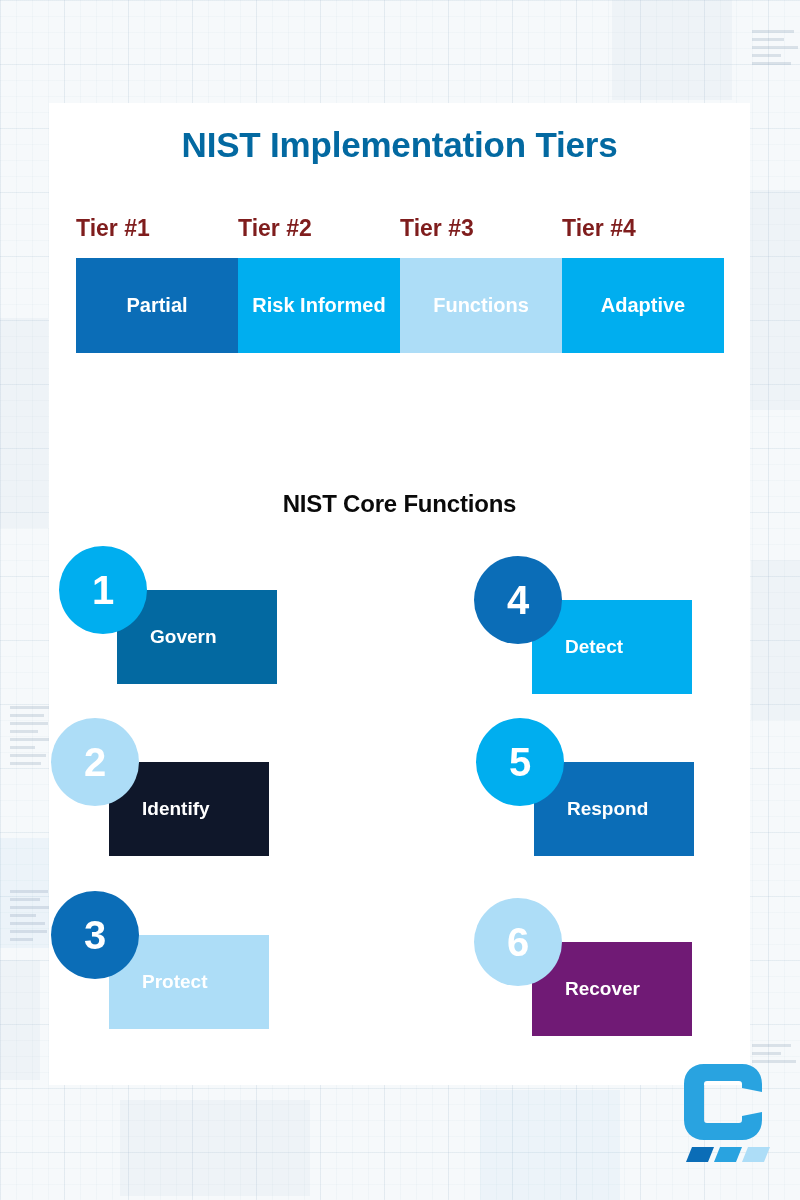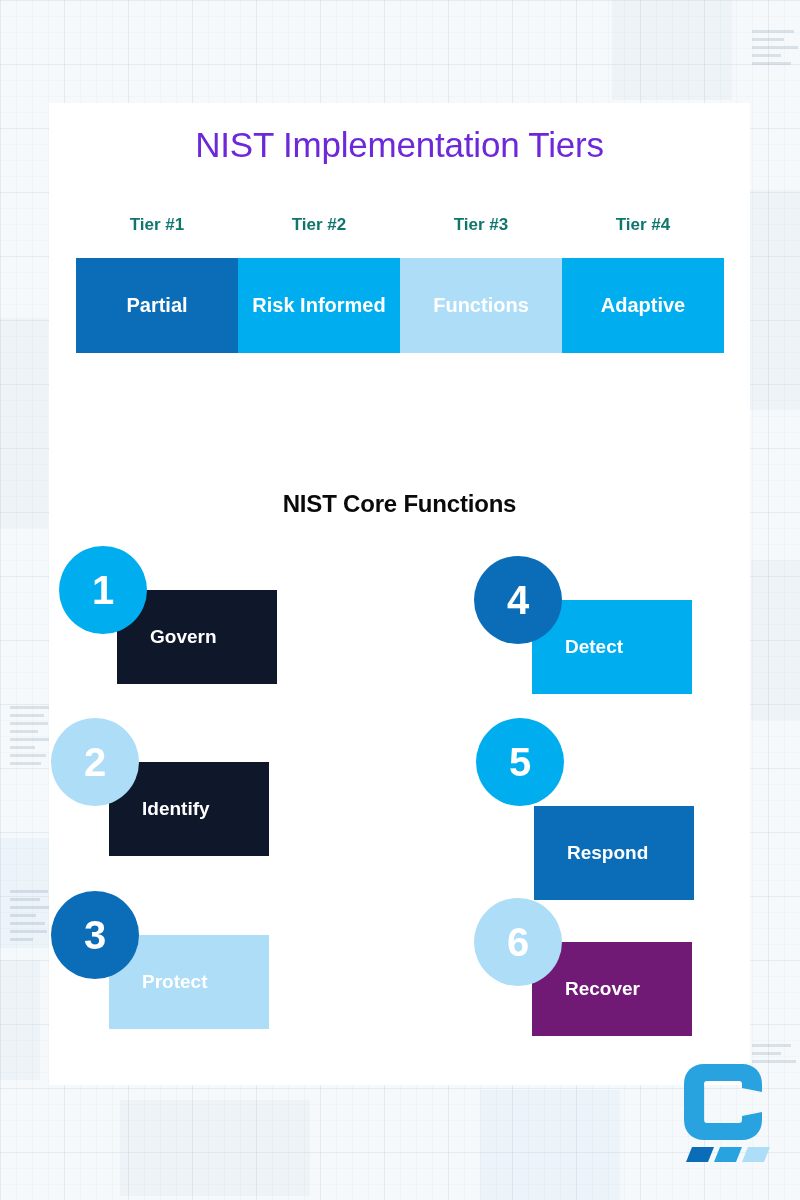--- a/index.html
+++ b/index.html
@@ -60,22 +60,22 @@
   }
 
   
   .main-title {
     position: absolute;
     left: 0;
     top: 22px;
     width: 701px;
     text-align: center;
     font-size: 35px;
-    font-weight: normal;
-    color: #6d28d9;
+    font-weight: bold;
+    color: #0369a1;
     letter-spacing: -0.2px;
   }
 
   .section-title {
     position: absolute;
     left: 0;
     top: 387px;
     width: 701px;
     text-align: center;
     font-size: 24px;
@@ -87,24 +87,24 @@
   
   .tier-labels {
     position: absolute;
     left: 27px;
     top: 112px;
     width: 648px;
     display: flex;
   }
   .tier-label {
     flex: 1 1 0;
-    text-align: center;
-    font-size: 17px;
-    font-weight: bold;
-    color: #0f766e;
+    text-align: left;
+    font-size: 23px;
+    font-weight: bold;
+    color: #7f1d1d;
   }
 
   .tier-bar {
     position: absolute;
     left: 27px;
     top: 155px;
     width: 648px;
     height: 95px;
     display: flex;
   }
@@ -241,41 +241,41 @@
     <div class="tier-cell" style="background-color: rgb(0, 174, 239);">Risk Informed</div>
     <div class="tier-cell" style="background-color: rgb(173, 221, 247);">Functions</div>
     <div class="tier-cell" style="background-color: rgb(0, 174, 239);">Adaptive</div>
   </div>
 
   <h2 class="section-title">NIST Core Functions</h2>
 
   <div class="functions">
 
     <div class="func-item" style="left:10px; top:443px;">
-      <div class="func-box" style="background-color: #0f172a;">Govern</div>
+      <div class="func-box" style="background-color: #0369a1;">Govern</div>
       <div class="func-circle" style="background-color: rgb(0, 174, 239);">1</div>
     </div>
 
     <div class="func-item" style="left:2px; top:615px;">
       <div class="func-box" style="background-color: #0f172a;">Identify</div>
       <div class="func-circle" style="background-color: rgb(173, 221, 247);">2</div>
     </div>
 
     <div class="func-item" style="left:2px; top:788px;">
       <div class="func-box" style="background-color: rgb(173, 221, 247);">Protect</div>
       <div class="func-circle" style="background-color: rgb(11, 109, 183);">3</div>
     </div>
 
     <div class="func-item" style="left:425px; top:453px;">
       <div class="func-box" style="background-color: rgb(0, 174, 239);">Detect</div>
       <div class="func-circle" style="background-color: rgb(11, 109, 183);">4</div>
     </div>
 
     <div class="func-item" style="left:427px; top:615px;">
-      <div class="func-box" style="background-color: rgb(11, 109, 183); margin-top: 44px;">Respond</div>
+      <div class="func-box" style="background-color: rgb(11, 109, 183);">Respond</div>
       <div class="func-circle" style="background-color: rgb(0, 174, 239);">5</div>
     </div>
 
     <div class="func-item" style="left:425px; top:795px;">
       <div class="func-box" style="background-color: #701a75;">Recover</div>
       <div class="func-circle" style="background-color: rgb(173, 221, 247);">6</div>
     </div>
 
   </div>
 </div>

